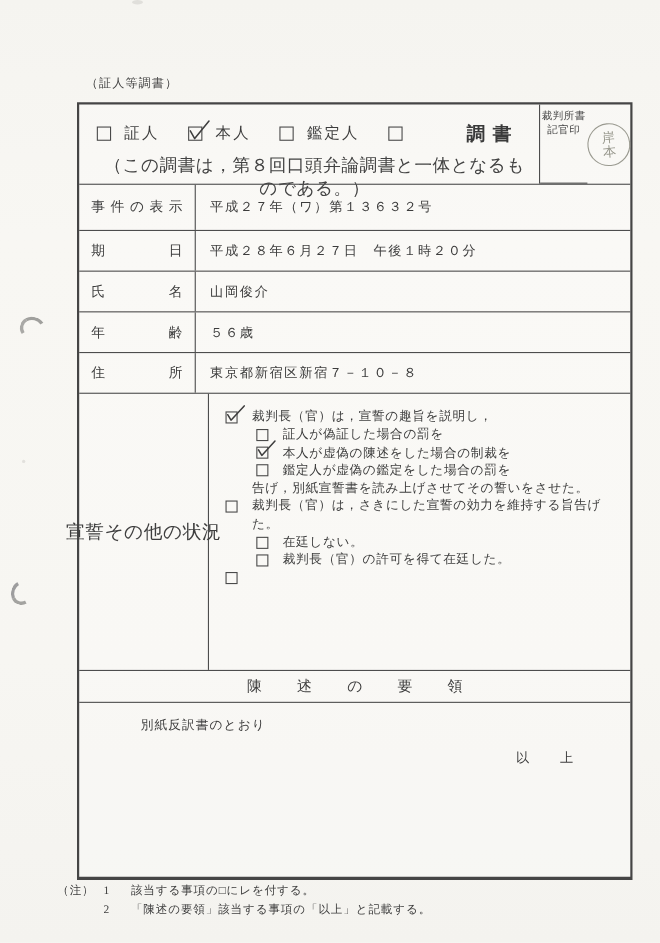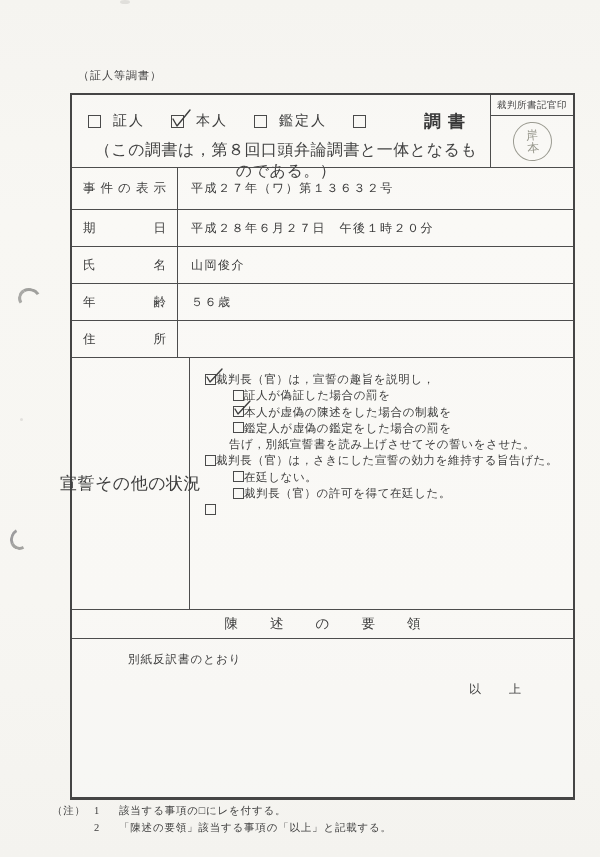--- a/index.html
+++ b/index.html
@@ -28,21 +28,21 @@
   .tr{display:flex;box-sizing:border-box;flex:none;}
   .tr + .tr{border-top:1px solid #4d4d4d;}
   
   .header-row{height:72px;}
   .header-main{flex:1;display:flex;flex-direction:column;justify-content:center;box-sizing:border-box;padding:2px 6px 4px 16px;margin-top:31px;}
   .cb-line{display:flex;align-items:center;font-size:14px;letter-spacing:2px;}
   .cb-line .opt{display:flex;align-items:center;margin-right:26px;}
   .cb-line .opt .lbl{margin-left:12px;}
   .doc-title{margin-left:auto;margin-right:12px;font-size:17px;letter-spacing:7px;font-weight:bold;color:#3a3a3a;}
   .header-note{font-size:16px;letter-spacing:0.5px;margin-top:7px;text-align:center;color:#424242;}
-  .stamp-cell{width:83px;flex:none;border-left:1px solid #4d4d4d;display:flex;flex-direction:column;box-sizing:border-box;}
+  .stamp-cell{width:83px;flex:none;border-left:1px solid #4d4d4d;display:flex;flex-direction:row;box-sizing:border-box;}
   .stamp-title{font-size:9.5px;text-align:center;padding:4px 0 3px;border-bottom:1px solid #4d4d4d;letter-spacing:0.5px;color:#454545;}
   .stamp-area{flex:1;display:flex;align-items:center;justify-content:center;}
   .seal{
     width:37px;height:37px;border:1.5px solid #9a9a90;border-radius:50%;
     display:flex;flex-direction:column;align-items:center;justify-content:center;
     color:#95958a;font-size:12px;line-height:13px;transform:rotate(-6deg);
     letter-spacing:0;
   }
   
   .field-row .label-cell{
@@ -60,21 +60,21 @@
   .h42{height:42px;} .h37{height:37px;}
   
   .oath-row{height:252px;}
   .oath-label-cell{
     width:118px;flex:none;border-right:1px solid #4d4d4d;box-sizing:border-box;
     display:flex;align-items:center;justify-content:center;padding:0 6px;
   }
   .oath-label{font-size:17px;letter-spacing:0.5px;color:#3e3e3e;white-space:nowrap;}
   .oath-content{flex:1;padding:13px 6px 0 15px;box-sizing:border-box;}
   .oath-item{display:flex;align-items:flex-start;font-size:11.5px;line-height:16.3px;letter-spacing:0.6px;color:#3d3d3d;}
-  .oath-item .txt{}
+  .oath-item .txt{margin-left:13px;}
   .oath-item.lv2{padding-left:28px;}
   .oath-cont{padding-left:24px;font-size:11.5px;line-height:16.3px;letter-spacing:0.6px;color:#3d3d3d;}
   .oath-item .cb{margin-top:2.5px;}
   
   .stmt-header{height:29px;display:flex;align-items:center;justify-content:center;}
   .stmt-title{font-size:13.5px;letter-spacing:32px;text-indent:32px;color:#3c3c3c;}
   .stmt-body{flex:1;padding:13px 20px 0 56px;box-sizing:border-box;display:flex;flex-direction:column;font-size:11.5px;letter-spacing:1px;color:#3d3d3d;}
   .stmt-closing{align-self:flex-end;margin-top:14px;margin-right:24px;letter-spacing:8px;font-size:12px;}
   
   .cb{position:relative;width:11px;height:11px;border:1px solid #4a4a4a;flex:none;display:inline-block;box-sizing:border-box;background:transparent;}
@@ -175,20 +175,21 @@
     <div class="tr field-row h37">
       <div class="label-cell">
           <span class="label-just">年齢</span>
         </div>
       <div class="value-cell">５６歳</div>
     </div>
     <div class="tr field-row h37">
       <div class="label-cell">
           <span class="label-just">住所</span>
         </div>
+      <div class="value-cell">東京都新宿区新宿７－１０－８</div>
     </div>
 
     <div class="tr oath-row">
       <div class="oath-label-cell">
         <span class="oath-label">宣誓その他の状況</span>
       </div>
       <div class="oath-content">
         <div class="oath-item">
           <span class="cb checked">
               <svg class="mark" width="20" height="18" viewBox="0 0 20 18">

